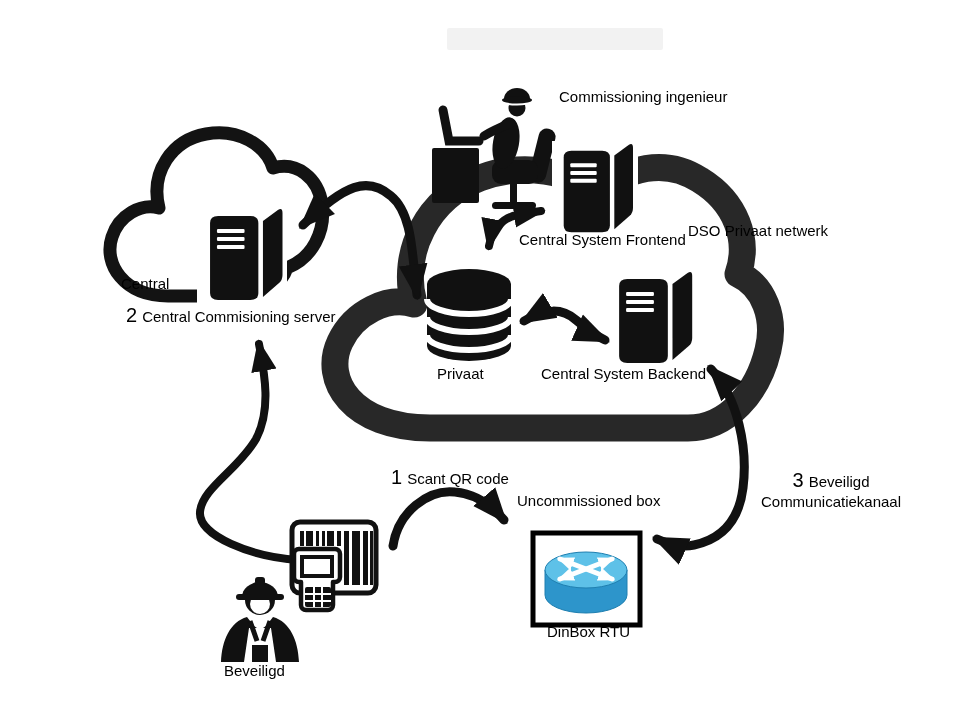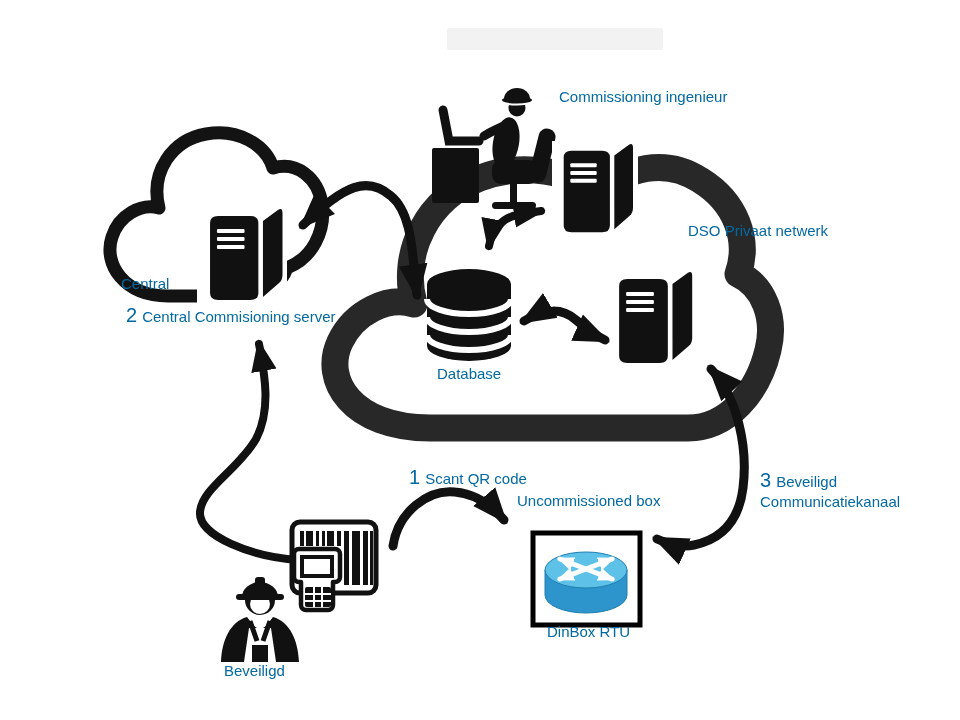--- a/index.html
+++ b/index.html
@@ -1,23 +1,23 @@
 <!DOCTYPE html>
 <html><head>
 <meta charset="utf-8">
 <style>
   html,body{margin:0;padding:0;background:#fff;}
   .stage{position:relative;width:960px;height:720px;background:#fff;overflow:hidden;
          font-family:"Liberation Sans",sans-serif;}
   .stage svg{position:absolute;left:0;top:0;}
   .faded-title{position:absolute;left:447px;top:28px;width:216px;height:22px;
                background:#f2f2f2;border-radius:2px;filter:blur(0.5px);}
-  .lbl{position:absolute;font-size:15px;color:#0369a1;white-space:nowrap;line-height:1.25;}
+  .lbl{position:absolute;font-size:15px;color:#000000;white-space:nowrap;line-height:1.25;}
   .lbl .num{font-size:20px;margin-right:5px;font-weight:400;}
-  .step3{width:142px;white-space:normal;}
+  .step3{text-align:center;width:142px;white-space:normal;}
 </style>
 </head>
 <body>
 
 <div class="stage">
 
   <div class="faded-title"></div>
 
   <svg width="960" height="720" viewBox="0 0 960 720">
     <defs>
@@ -129,30 +129,32 @@
     <g>
       <rect x="533" y="533" width="107" height="92" fill="#fff" stroke="#000" stroke-width="5"></rect>
       <path d="M545,570 v25 a41,18 0 0 0 82,0 v-25 z" fill="#2d95cb" stroke="#1f7fb0" stroke-width="1"></path>
       <ellipse cx="586" cy="570" rx="41" ry="18" fill="#5ec1e8" stroke="#1f7fb0" stroke-width="1"></ellipse>
       <path d="M560,579 L612,559" stroke="#fff" stroke-width="5" stroke-linecap="round" marker-start="url(#mkw)" marker-end="url(#mkw)"></path>
       <path d="M560,559 L612,579" stroke="#fff" stroke-width="5" stroke-linecap="round" marker-start="url(#mkw)" marker-end="url(#mkw)"></path>
     </g>
   </svg>
 
   <div class="lbl" style="left:559px;top:88px">Commissioning ingenieur</div>
+  <div class="lbl" style="left:519px;top:231px">Central System Frontend</div>
   <div class="lbl" style="left:688px;top:222px">DSO Privaat netwerk</div>
   <div class="lbl" style="left:121px;top:275px">Central</div>
 
   <div class="lbl" style="left:126px;top:303px">
     <span class="num">2</span><span>Central Commisioning server</span>
   </div>
 
-  <div class="lbl" style="left:437px;top:365px">Database</div>
+  <div class="lbl" style="left:437px;top:365px">Privaat</div>
+  <div class="lbl" style="left:541px;top:365px">Central System Backend</div>
 
-  <div class="lbl" style="left:409px;top:465px">
+  <div class="lbl" style="left:391px;top:465px">
     <span class="num">1</span><span>Scant QR code</span>
   </div>
 
   <div class="lbl" style="left:517px;top:492px">Uncommissioned box</div>
   <div class="lbl" style="left:547px;top:623px">DinBox RTU</div>
 
   <div class="lbl step3" style="left:760px;top:468px">
     <span class="num">3</span><span>Beveiligd</span><br>
     <span>Communicatiekanaal</span>
   </div>

